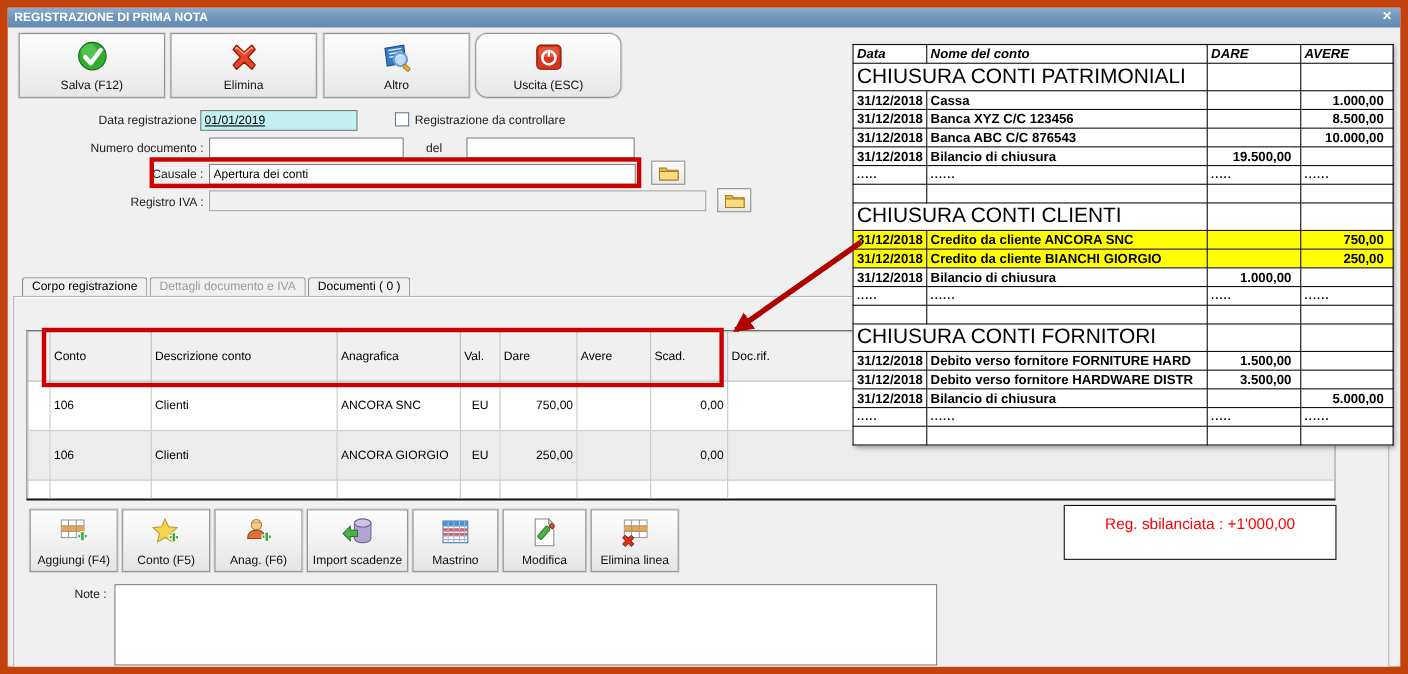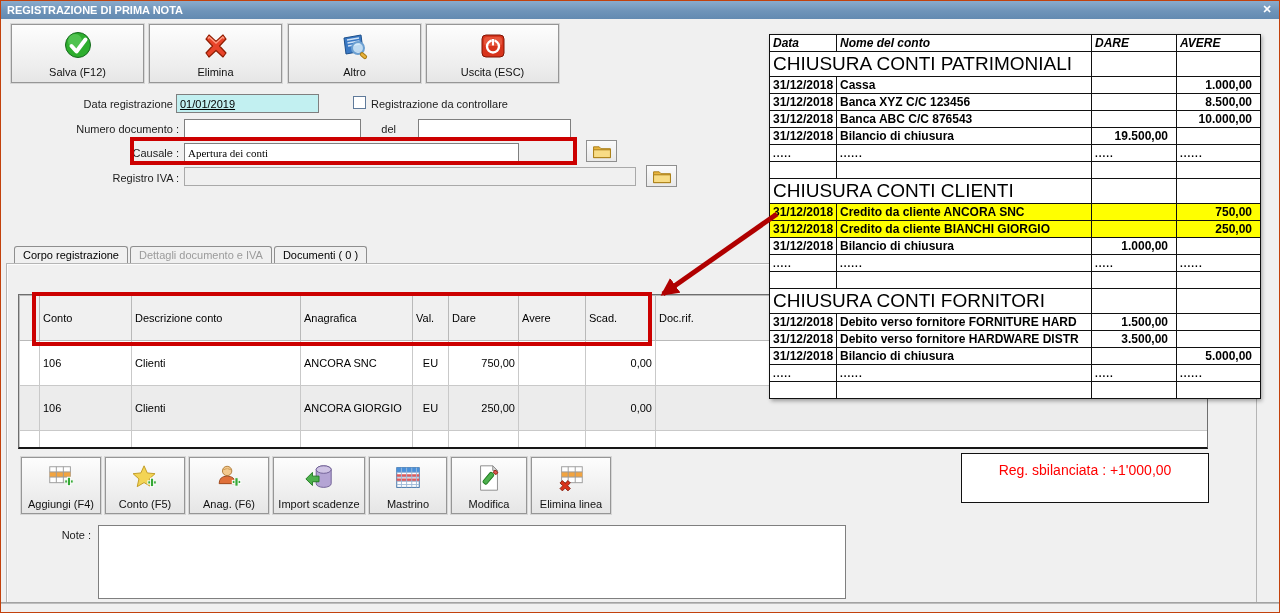--- a/index.html
+++ b/index.html
@@ -1,19 +1,19 @@
 <!DOCTYPE html>
 <html><head>
 <meta charset="utf-8">
 <style>
   * { margin:0; padding:0; box-sizing:border-box; }
   html,body { width:1280px; height:613px; }
   body { font-family:"Liberation Sans", sans-serif; background:#e9e9e9; }
   #win { position:relative; width:1280px; height:613px; background:#f0f0f0;
-         border:1px solid #c2410c; overflow:hidden; }
+         border:7px solid #c2410c; overflow:hidden; }
 
   
   .titlebar { position:absolute; left:0; top:0; width:100%; height:18px;
     background:linear-gradient(180deg,#8aabcc 0%,#6f94b9 55%,#638ab1 100%);
     color:#fff; font-size:11px; font-weight:bold; line-height:18px; padding-left:6px; }
   .close-x { position:absolute; right:3px; top:1px; width:18px; height:15px;
     color:#fff; font-weight:bold; font-size:11px; text-align:center; line-height:15px; cursor:default; }
 
   
   .tbtn { position:absolute; top:23px; height:59px; width:133px;
@@ -115,21 +115,21 @@
   </button>
   <button class="tbtn" style="left:287px;">
     <svg viewBox="0 0 32 32">
       <path d="M5 8 L22 5 L24 21 L7 24 Z" fill="#3a79c4" stroke="#1d4f8a"></path>
       <path d="M8 10 L20 8 M8.5 13 L20.5 11 M9 16 L21 14" stroke="#cfe2f6" stroke-width="1.4"></path>
       <circle cx="19" cy="18" r="6" fill="#d7ecfa" fill-opacity=".85" stroke="#6b9fd1" stroke-width="2"></circle>
       <rect x="23" y="22" width="7" height="3.4" rx="1.5" transform="rotate(42 23 22)" fill="#e8b23a" stroke="#a87a14"></rect>
     </svg>
     <span class="lbl">Altro</span>
   </button>
-  <button class="tbtn" style="left:425px;">
+  <button class="tbtn" style="left:425px;border-radius:11px;">
     <svg viewBox="0 0 32 32">
       <rect x="5" y="5" width="22" height="22" rx="4" fill="#d8341c" stroke="#7e1404"></rect>
       <rect x="7" y="7" width="18" height="9" rx="3" fill="#ef6a4e" opacity=".6"></rect>
       <circle cx="16" cy="16.5" r="6" fill="none" stroke="#fff" stroke-width="2.4"></circle>
       <rect x="14.8" y="8.5" width="2.6" height="7" fill="#d8341c"></rect>
       <rect x="14.9" y="9" width="2.2" height="6.5" fill="#fff"></rect>
     </svg>
     <span class="lbl">Uscita (ESC)</span>
   </button>
 
@@ -137,21 +137,21 @@
   <input class="field cyan" style="left: 175px; top: 93px; width: 143px; text-decoration: underline;" readonly="" value="01/01/2019">
   <span class="chk" style="left:352px;top:95px;"></span>
   <label class="flabel" style="left:370px;top:97px;width:auto;text-align:left;">Registrazione da controllare</label>
 
   <label class="flabel" style="left:0;top:122px;">Numero documento :</label>
   <input class="field" style="left: 183px; top: 118px; width: 177px;" readonly="" value="">
   <label class="flabel" style="left:340px;top:122px;width:55px;">del</label>
   <input class="field" style="left: 417px; top: 118px; width: 153px;" readonly="" value="">
 
   <label class="flabel" style="left:0;top:146px;">Causale :</label>
-  <input class="field" style="left: 183px; top: 142px; width: 335px; font-family: Liberation Serif, serif;" readonly="" value="Apertura dei conti">
+  <input class="field" style="left: 183px; top: 142px; width: 388px;" readonly="" value="Apertura dei conti">
   <button class="folderbtn" style="left:585px;top:139px;">
     <svg viewBox="0 0 20 16">
       <path d="M1 3 h6 l2 2 h10 v9.5 h-18 z" fill="#e9b53e" stroke="#a87c14"></path>
       <path d="M1 6.2 h18 v8.3 h-18 z" fill="#f8dc85" stroke="#a87c14"></path>
     </svg>
   </button>
 
   <label class="flabel" style="left:0;top:171px;">Registro IVA :</label>
   <input class="field dis" style="left: 183px; top: 166px; width: 452px;" readonly="" value="">
   <button class="folderbtn" style="left:645px;top:164px;">

